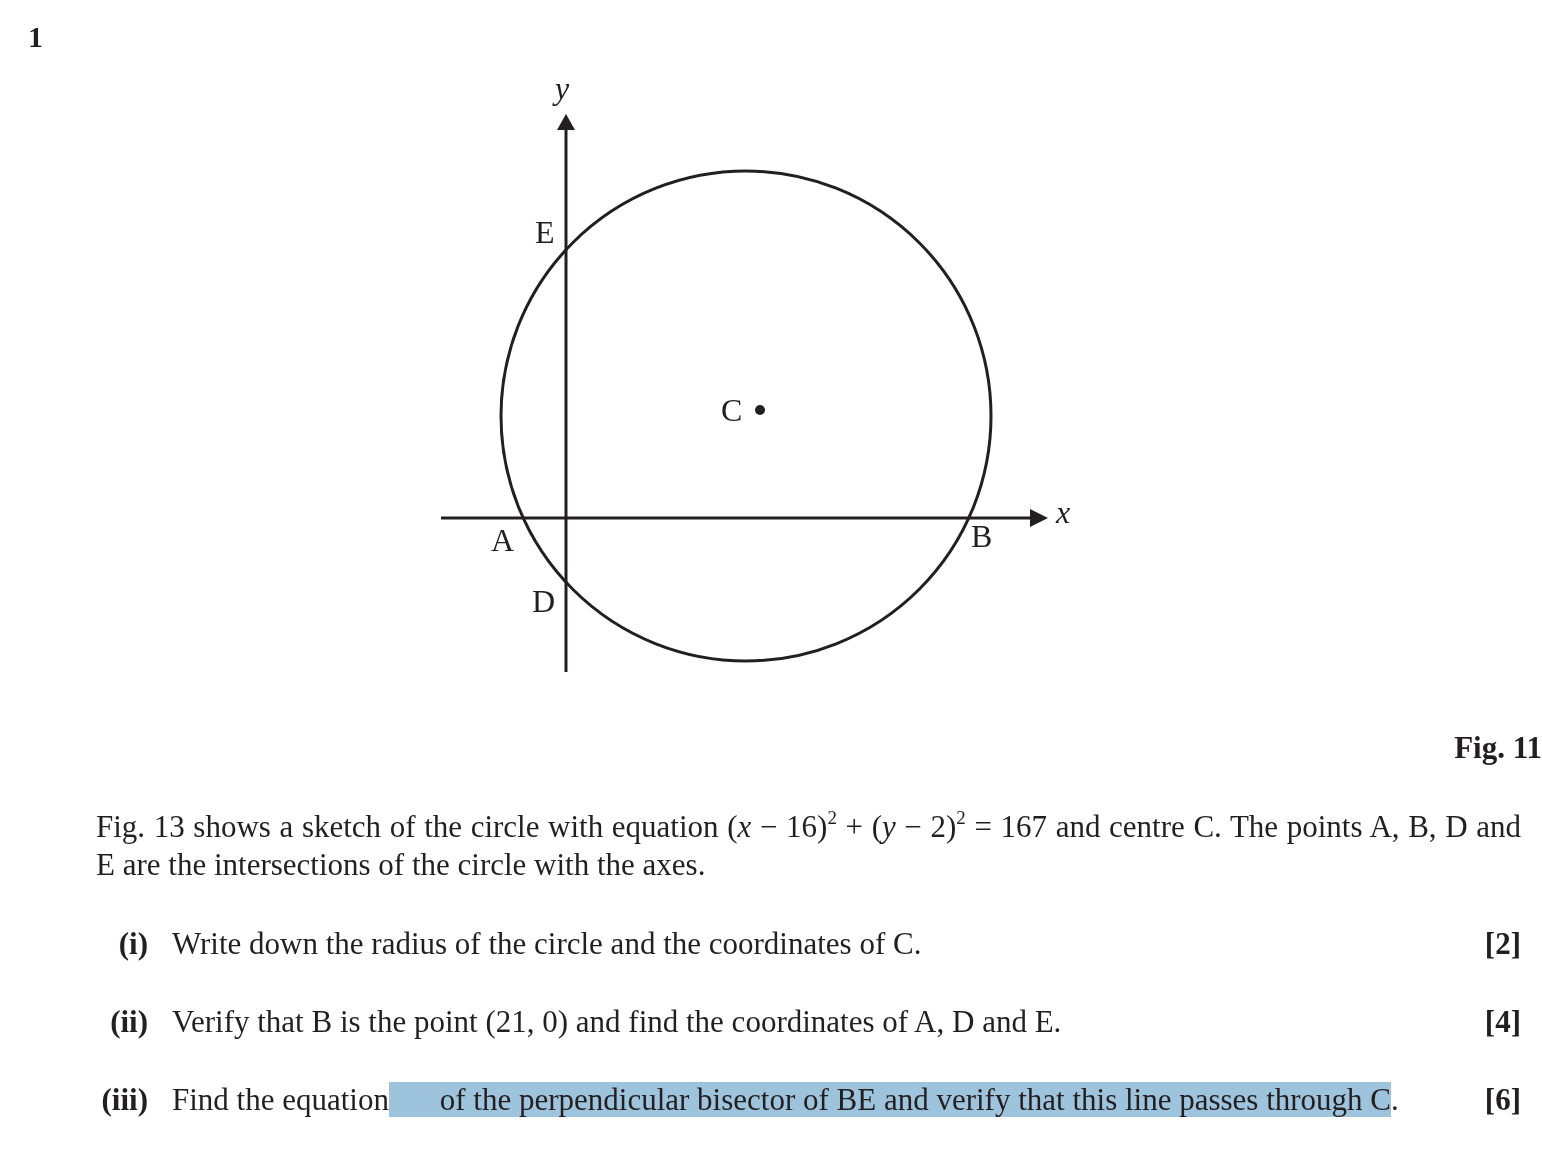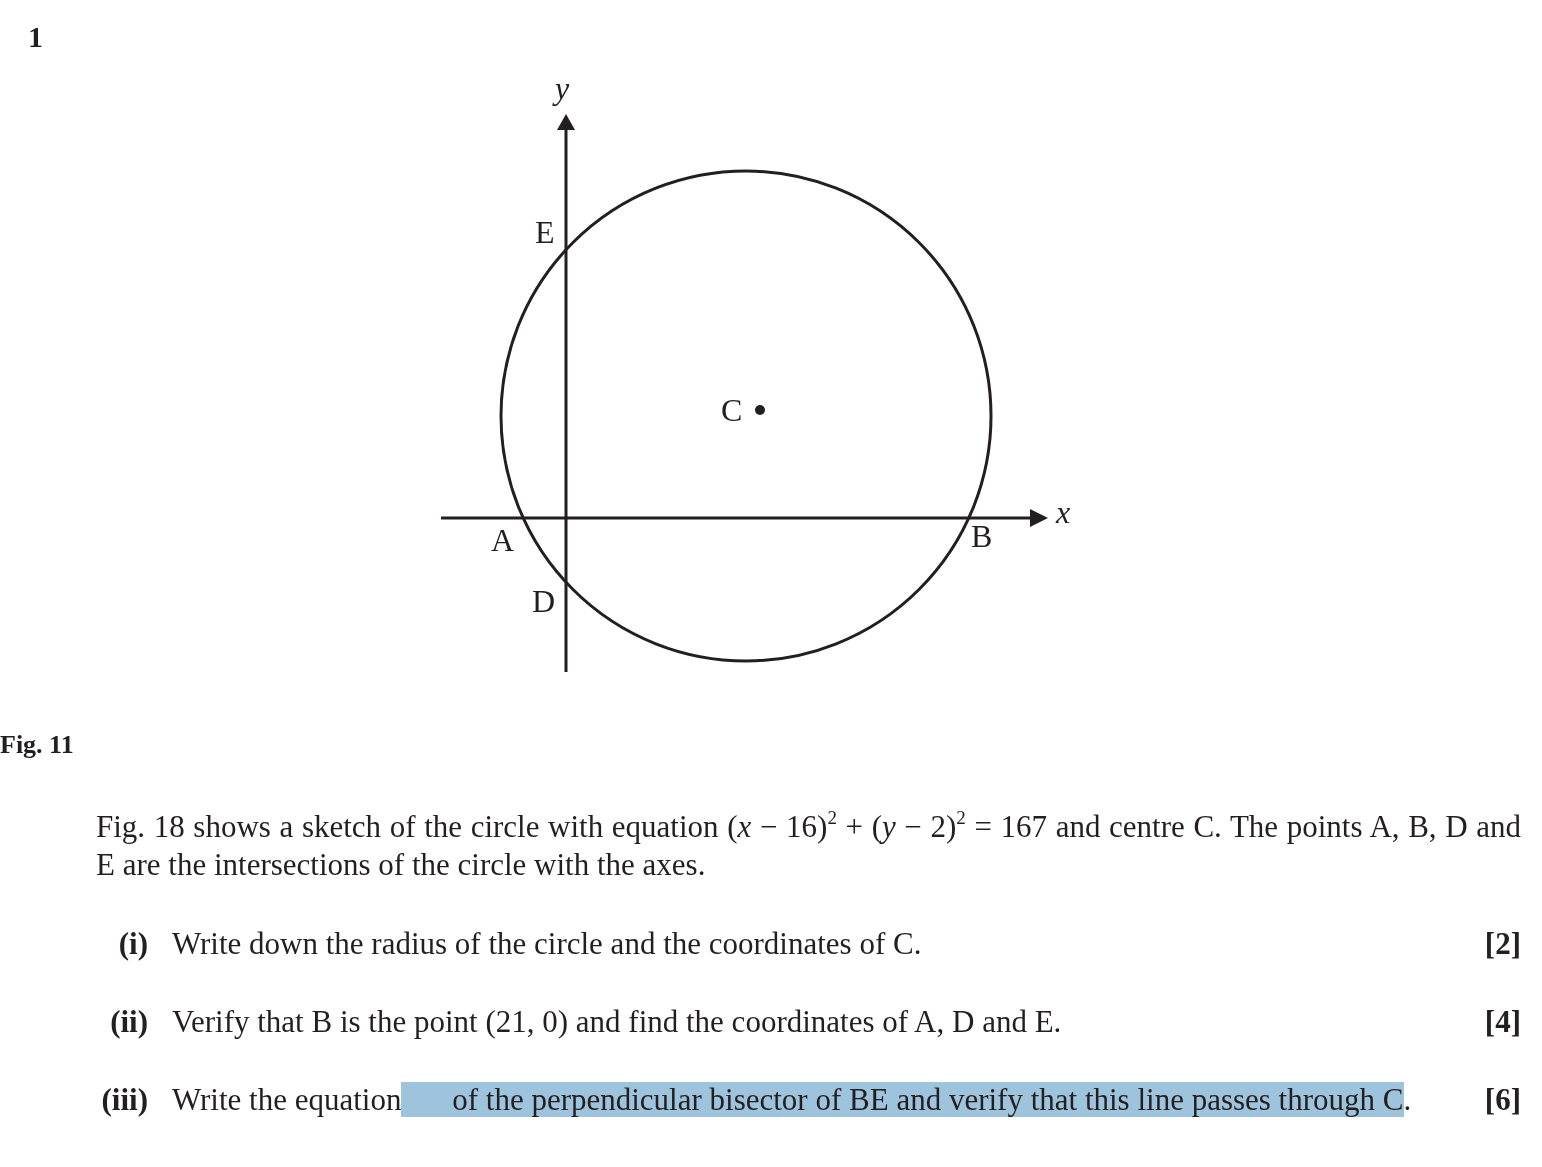--- a/index.html
+++ b/index.html
@@ -3,22 +3,22 @@
 <meta charset="utf-8">
 <style>
   html, body { margin:0; padding:0; background:#ffffff; }
   body { width:1542px; height:1167px; position:relative; overflow:hidden;
          font-family:"Liberation Serif","DejaVu Serif",serif; color:#231f20; }
   .qnum { position:absolute; left:28px; top:20px; font-size:30px; font-weight:bold; }
   .fig { position:absolute; left:0; top:0; width:1542px; height:720px; }
   .fig svg { position:absolute; left:0; top:0; }
   .lbl { position:absolute; font-size:32px; line-height:1; }
   .lbl.it { font-style:italic; }
-  .caption { position:absolute; left:0; width:1542px; top:730px; text-align:left;
-             font-size:26px; font-weight:bold; }
+  .caption { position:absolute; left:0; width:1542px; top:730px; text-align:right;
+             font-size:31px; font-weight:bold; }
   .intro { position:absolute; left:96px; top:808px; width:1425px; font-size:31px; line-height:38px;
            text-align:justify; }
   .intro sup { font-size:19px; position:relative; top:-2px; vertical-align:super; line-height:0; }
   .intro .it { font-style:italic; }
   .part { position:absolute; left:96px; width:1425px; font-size:31px; line-height:38px; }
   .part .num { position:absolute; font-weight:bold; text-align:right; width:52px; left:0; }
   .part .txt { position:absolute; left:76px; white-space:nowrap; }
   .part .marks { position:absolute; right:0; font-weight:bold; }
   .hl { background:#9ec3dd;padding-left:43px; }
 </style>
@@ -44,31 +44,31 @@
   <span class="lbl it" style="left:1056px; top:496px;">x</span>
   <span class="lbl" style="left:535px; top:216px;">E</span>
   <span class="lbl" style="left:721px; top:394px;">C</span>
   <span class="lbl" style="left:491px; top:524px;">A</span>
   <span class="lbl" style="left:971px; top:520px;">B</span>
   <span class="lbl" style="left:532px; top:585px;">D</span>
 </div>
 
 <div class="caption">Fig. 11</div>
 
-<div class="intro"><span>Fig. 18 shows a sketch of the circle with equation </span><span><span>(</span><span class="it">x</span><span> − 16)</span><sup>2</sup><span> + (</span><span class="it">y</span><span> − 2)</span><sup>2</sup><span> = 167</span></span><span> and centre C. The points A, B, D and E are the intersections of the circle with the axes.</span></div>
+<div class="intro"><span>Fig. 13 shows a sketch of the circle with equation </span><span><span>(</span><span class="it">x</span><span> − 16)</span><sup>2</sup><span> + (</span><span class="it">y</span><span> − 2)</span><sup>2</sup><span> = 167</span></span><span> and centre C. The points A, B, D and E are the intersections of the circle with the axes.</span></div>
 
 <div class="part" style="top:925px;">
   <span class="num">(i)</span>
   <span class="txt">Write down the radius of the circle and the coordinates of C.</span>
   <span class="marks">[2]</span>
 </div>
 
 <div class="part" style="top:1003px;">
   <span class="num">(ii)</span>
   <span class="txt">Verify that B is the point (21, 0) and find the coordinates of A, D and E.</span>
   <span class="marks">[4]</span>
 </div>
 
 <div class="part" style="top:1081px;">
   <span class="num">(iii)</span>
-  <span class="txt"><span>Write the equation</span><span class="hl"> of the perpendicular bisector of BE and verify that this line passes through C</span><span>.</span></span>
+  <span class="txt"><span>Find the equation</span><span class="hl"> of the perpendicular bisector of BE and verify that this line passes through C</span><span>.</span></span>
   <span class="marks">[6]</span>
 </div>
 
 </body></html>

